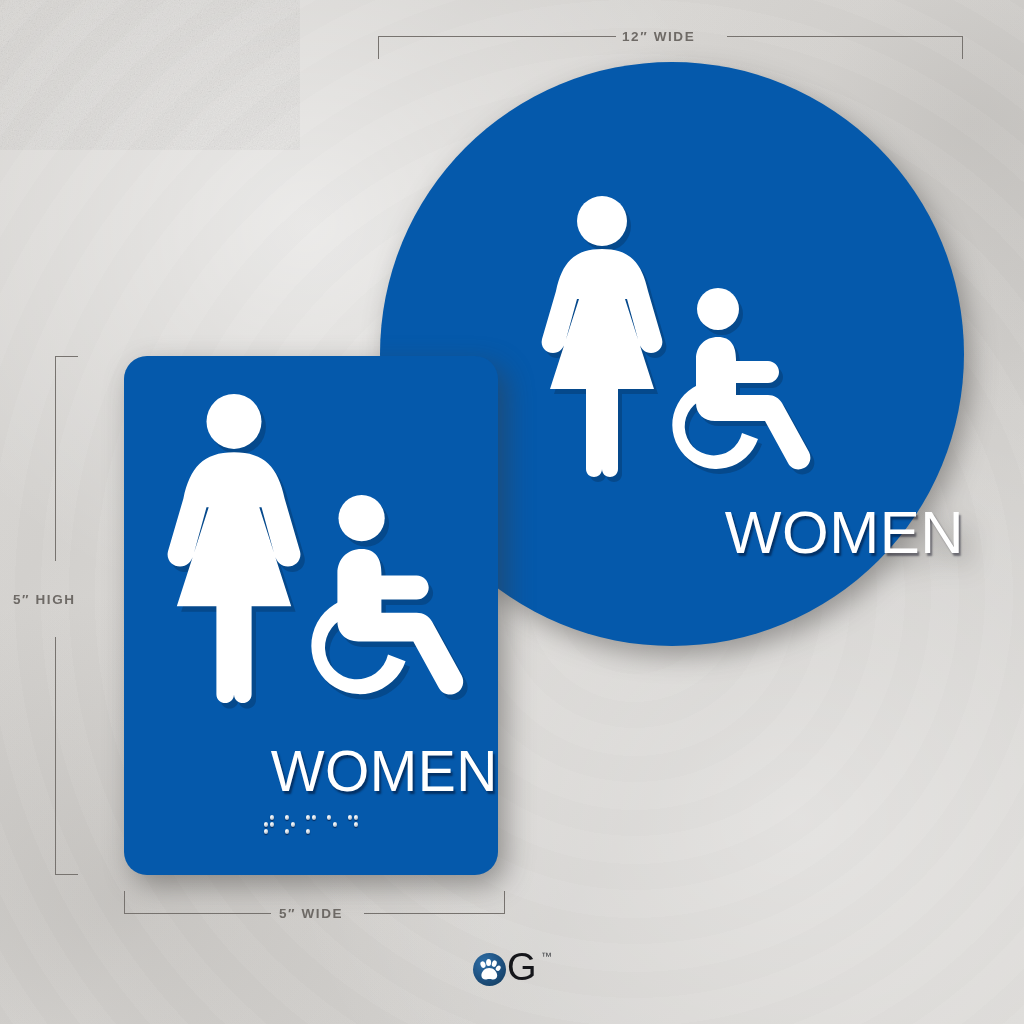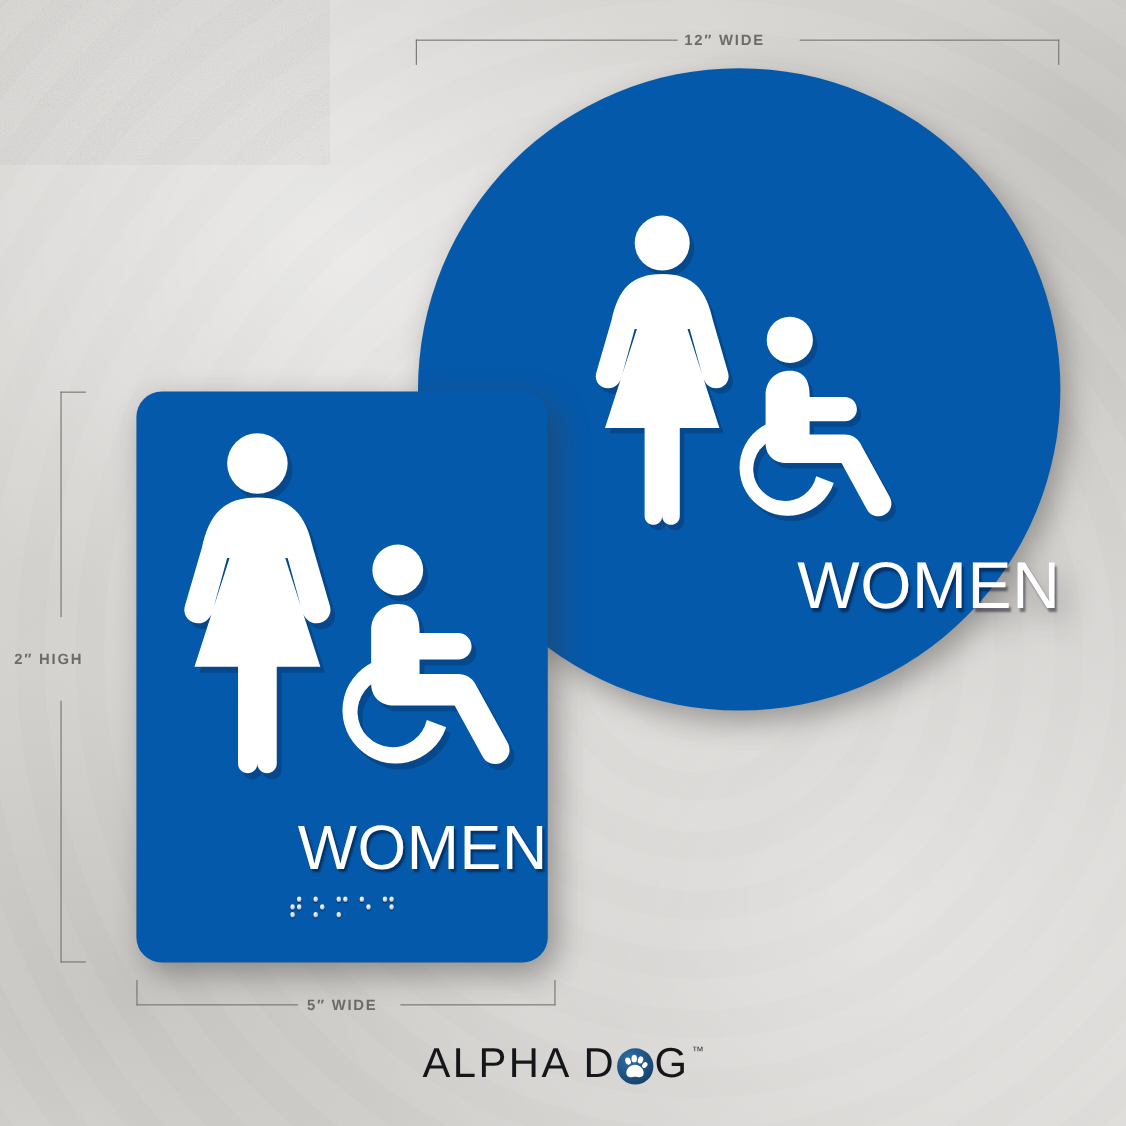--- a/index.html
+++ b/index.html
@@ -139,21 +139,21 @@
   <div class="dim-tick dim-tick-v" style="left:378px; top:36px;"></div>
   <div class="dim-tick dim-tick-v" style="left:962px; top:36px;"></div>
   <div class="dim-label" style="left:622px; top:29px;">12″ WIDE</div>
 </div>
 
 <div>
   <div class="dim-line dim-v" style="left:55px; top:356px; height:205px;"></div>
   <div class="dim-line dim-v" style="left:55px; top:637px; height:238px;"></div>
   <div class="dim-tick dim-tick-h" style="left:55px; top:356px;"></div>
   <div class="dim-tick dim-tick-h" style="left:55px; top:874px;"></div>
-  <div class="dim-label" style="left:13px; top:592px;">2″ HIGH</div>
+  <div class="dim-label" style="left:13px; top:592px;">5″ HIGH</div>
 </div>
 
 <div>
   <div class="dim-line dim-h" style="left:124px; top:913px; width:147px;"></div>
   <div class="dim-line dim-h" style="left:364px; top:913px; width:141px;"></div>
   <div class="dim-tick dim-tick-v" style="left:124px; top:891px;"></div>
   <div class="dim-tick dim-tick-v" style="left:504px; top:891px;"></div>
   <div class="dim-label" style="left:279px; top:906px;">5″ WIDE</div>
 </div>
 
@@ -246,21 +246,20 @@
         <span class="br-off"></span>
           <span class="br-dot"></span>
         <span class="br-off"></span>
           <span class="br-off"></span>
       </div>
     </div>
   </div>
 </div>
 
 <div id="brand">
-  <span class="brand-word">ALPHA D</span>
   <span id="paw-badge">
     <svg width="33" height="33" viewBox="0 0 33 33" xmlns="http://www.w3.org/2000/svg">
       <g fill="#ffffff">
         <ellipse cx="10.0" cy="11.6" rx="2.5" ry="3.3" transform="rotate(-18 10.0 11.6)"></ellipse>
         <ellipse cx="15.6" cy="9.4" rx="2.5" ry="3.5"></ellipse>
         <ellipse cx="21.3" cy="10.6" rx="2.4" ry="3.3" transform="rotate(16 21.3 10.6)"></ellipse>
         <ellipse cx="25.2" cy="15.2" rx="2.2" ry="2.9" transform="rotate(34 25.2 15.2)"></ellipse>
         <path d="M16.2 15.0 C20.6 15.0 24.2 18.6 24.2 22.4 C24.2 25.6 21.4 26.9 18.6 26.2 C17.4 25.9 15.4 25.9 14.1 26.2 C11.3 26.9 8.4 25.7 8.4 22.4 C8.4 18.6 11.8 15.0 16.2 15.0 Z"></path>
       </g>
     </svg>

